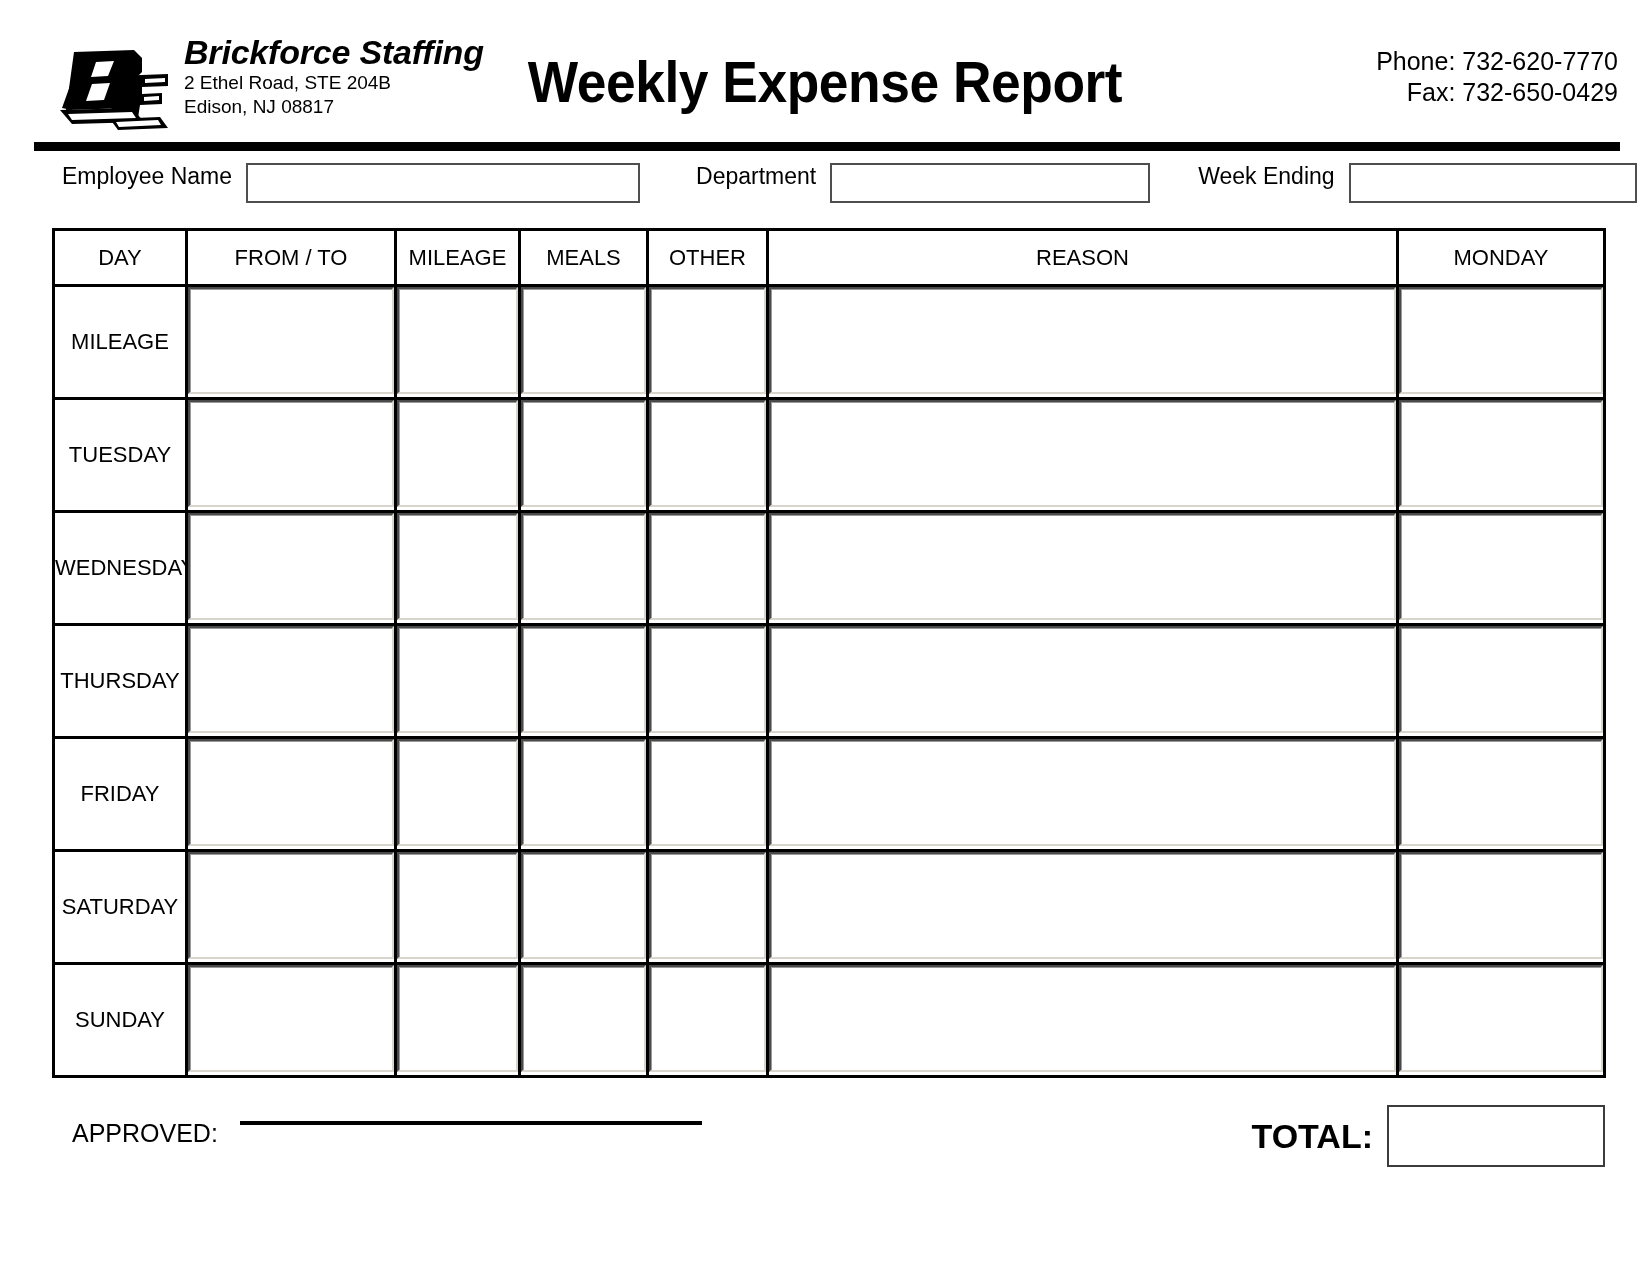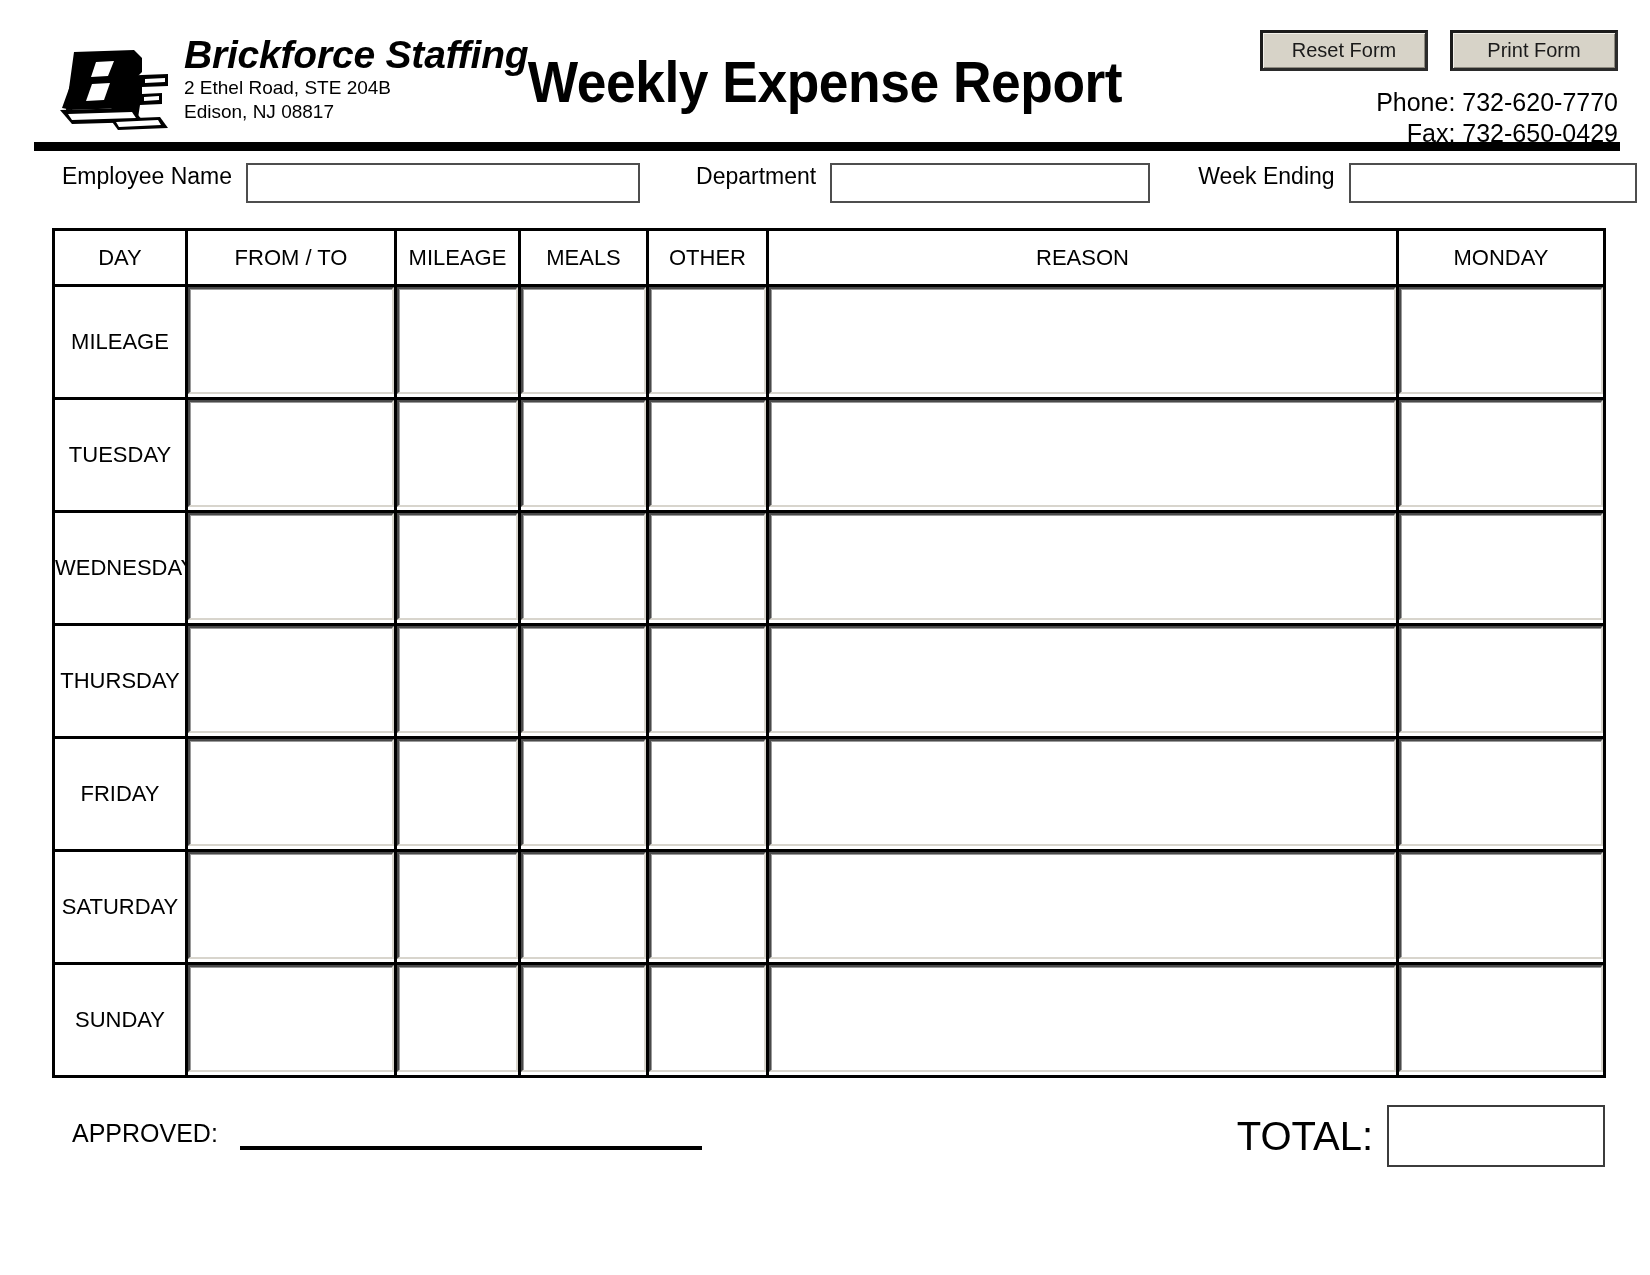--- a/index.html
+++ b/index.html
@@ -31,21 +31,21 @@
   .logo-mark {
     width: 122px;
     height: 112px;
     flex: none;
   }
   .brand-text {
     margin-left: 12px;
     padding-top: 12px;
   }
   .brand-name {
-    font-size: 39px;
+    font-size: 34px;
     font-weight: bold;
     font-style: italic;
     letter-spacing: -0.2px;
     line-height: 1.08;
     white-space: nowrap;
   }
   .brand-addr {
     font-size: 19px;
     line-height: 1.28;
     white-space: nowrap;
@@ -176,21 +176,20 @@
     left: 0;
     top: 1095px;
     width: 1650px;
     height: 110px;
   }
   .approved-wrap {
     position: absolute;
     left: 72px;
     top: 26px;
     display: flex;
-    align-items: flex-end;
   }
   .approved-label {
     font-size: 25px;
     line-height: 1;
     padding-bottom: 4px;
   }
   .approved-line {
     width: 462px;
     height: 4px;
     background: #000;
@@ -198,22 +197,22 @@
     margin-bottom: 0;
   }
   .total-wrap {
     position: absolute;
     right: 45px;
     top: 10px;
     display: flex;
     align-items: center;
   }
   .total-label {
-    font-size: 40px;
-    font-weight: normal;
+    font-size: 34px;
+    font-weight: bold;
     margin-right: 14px;
   }
   .total-input {
     width: 218px;
     height: 62px;
     background: #ffffff;
     border: 2px solid #3c3c3c;
   }
 </style>
 </head>
@@ -252,24 +251,20 @@
     <div class="brand-text">
       <div class="brand-name">Brickforce Staffing</div>
       <div class="brand-addr">2 Ethel Road, STE 204B</div>
       <div class="brand-addr">Edison, NJ 08817</div>
     </div>
   </div>
 
   <div class="doc-title">Weekly Expense Report</div>
 
   <div class="header-right">
-    <div class="btn-row">
-      <button class="form-btn">Reset Form</button>
-      <button class="form-btn">Print Form</button>
-    </div>
     <div class="contact">Phone: 732-620-7770</div>
     <div class="contact" style="margin-top:0">Fax: 732-650-0429</div>
   </div>
 
   <div class="rule"></div>
 </div>
 
 <div class="meta-row">
   <span class="meta-label" style="margin-left:62px;">Employee Name</span>
   <input class="meta-input" style="width: 394px; margin-left: 14px;" value="">

